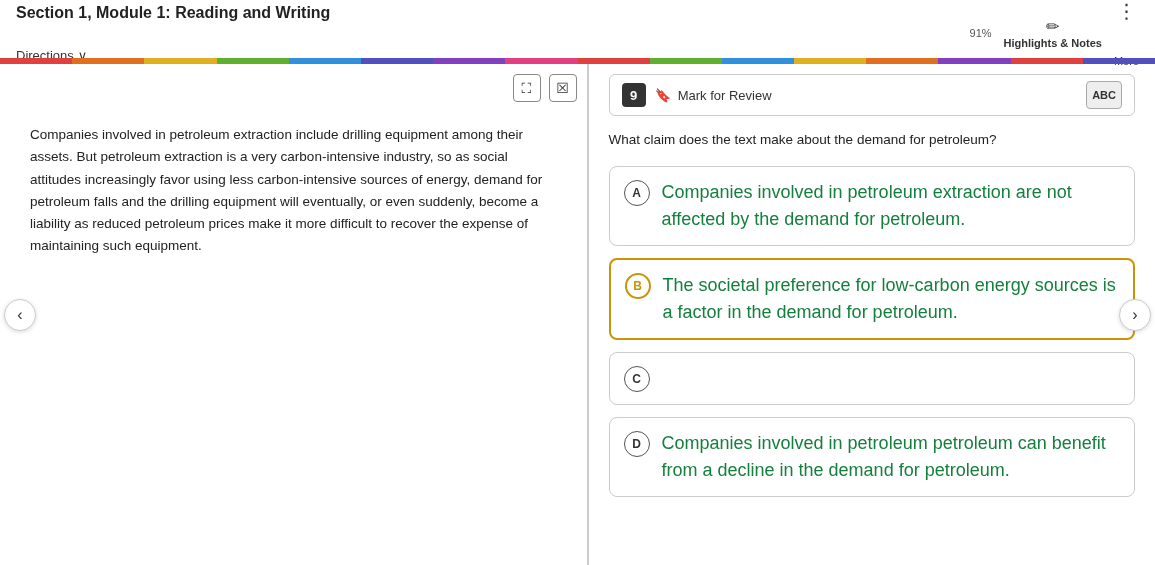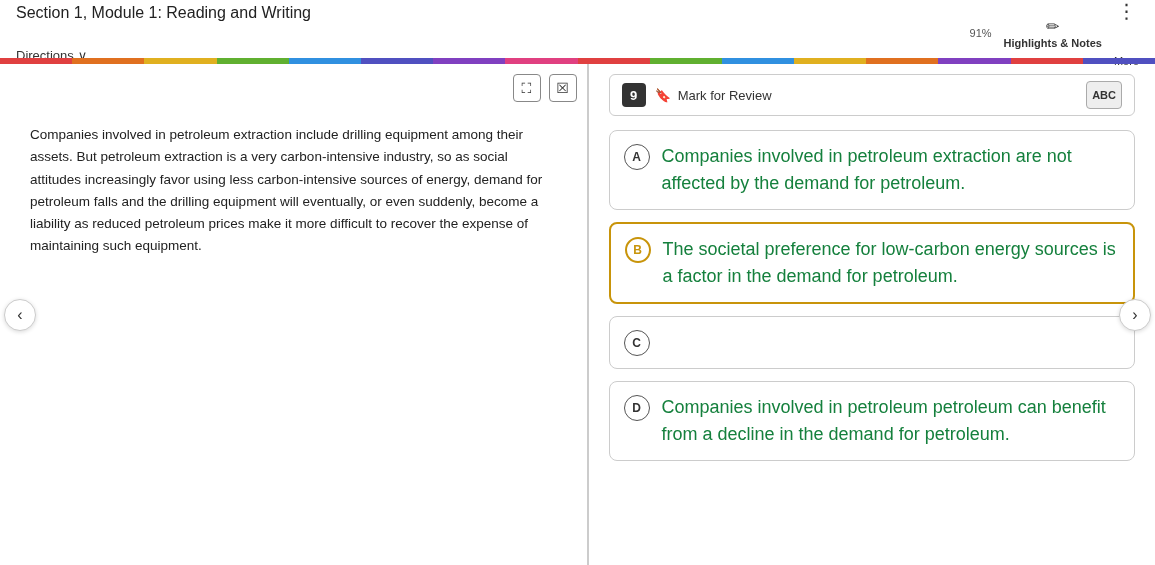--- a/index.html
+++ b/index.html
@@ -7,21 +7,21 @@
 
     
     .header {
       display: flex;
       align-items: center;
       justify-content: space-between;
       padding: 8px 16px 0 16px;
       height: 58px;
     }
     .header-left { display: flex; flex-direction: column; }
-    .header-title { font-size: 16px; font-weight: normal; color: #222; text-align: right; }
+    .header-title { font-size: 16px; font-weight: bold; color: #222; text-align: right; }
     .header-directions { display: flex; align-items: center; font-size: 13px; color: #333; cursor: pointer; margin-top: 2px; }
     .header-directions span { margin-right: 4px; margin-top: 24px; }
     .header-center { display: flex; flex-direction: column; align-items: center; }
     .timer { font-size: 22px; font-weight: bold; color: #222; }
     .hide-btn {
       border: 1.5px solid #555;
       border-radius: 20px;
       padding: 2px 16px;
       font-size: 13px;
       background: #fff;
@@ -270,20 +270,21 @@
       <div style="display:flex;align-items:center;flex:1;">
         <div class="q-number-badge">9</div>
         <div class="mark-for-review">
           <span>🔖</span>
           <span>Mark for Review</span>
         </div>
       </div>
       <div class="abc-badge">ABC</div>
     </div>
 
+    <div class="question-text">What claim does the text make about the demand for petroleum?</div>
 
     <div id="choices-container">
         <div class="answer-choice">
           <div class="choice-letter">A</div>
           <div class="choice-text">Companies involved in petroleum extraction are not affected by the demand for petroleum.</div>
         </div>
         <div class="answer-choice selected">
           <div class="choice-letter selected">B</div>
           <div class="choice-text">The societal preference for low-carbon energy sources is a factor in the demand for petroleum.</div>
         </div>

